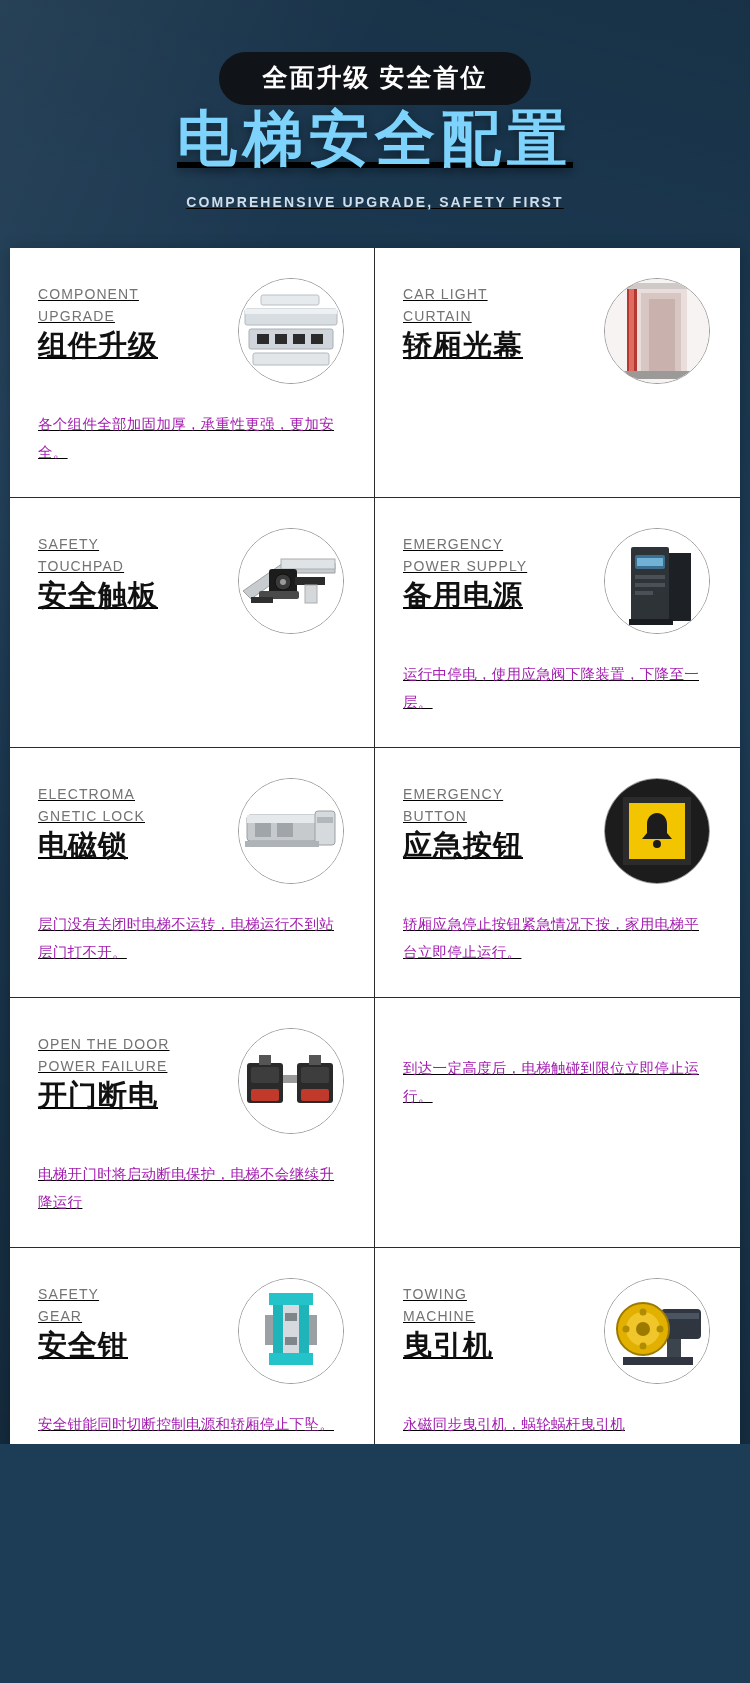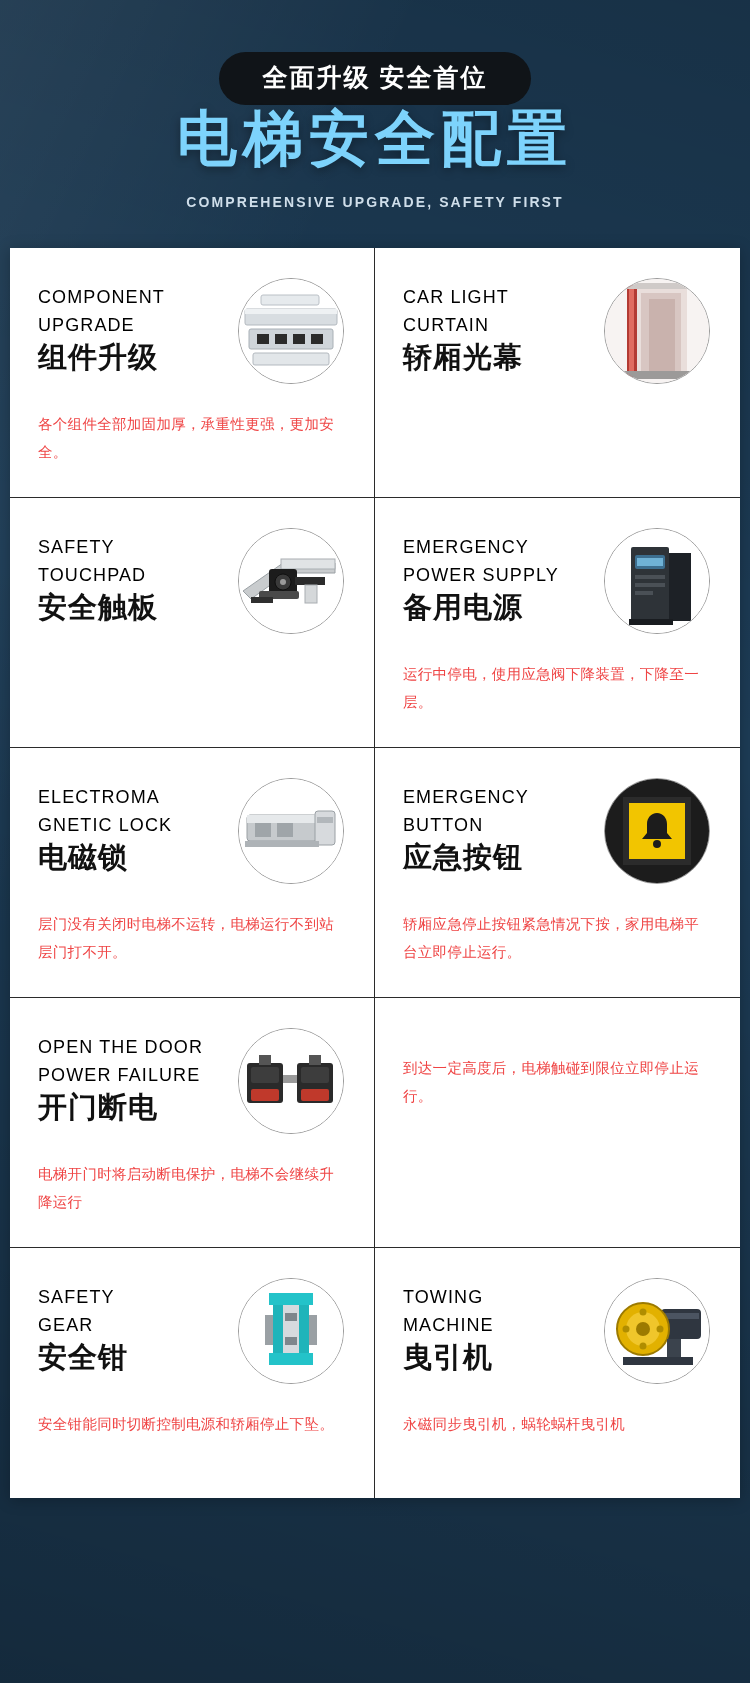--- a/index.html
+++ b/index.html
@@ -9,25 +9,26 @@
   body {
     width: 750px;
     height: 1683px;
     font-family: "Liberation Sans", sans-serif;
     background: #1d3c56;
     overflow: hidden;
   }
   .page {
     position: relative;
     width: 750px;
-    height: 1683px;
+    height: 1444px;
     background:
       radial-gradient(ellipse 700px 520px at 50% 16%, rgba(120,165,200,0.55) 0%, rgba(60,105,145,0.25) 45%, rgba(25,55,85,0.0) 75%),
       linear-gradient(160deg, #2b567a 0%, #23486a 22%, #1b3a58 46%, #173css 60%, #14304b 74%, #122a43 100%);
     overflow: hidden;
+    text-decoration: underline;
   }
   .page::before {
     content: "";
     position: absolute;
     left: 0; top: 0; right: 0; bottom: 0;
     background:
       linear-gradient(115deg, rgba(255,255,255,0.06) 0%, rgba(255,255,255,0.0) 28%),
       linear-gradient(195deg, rgba(0,0,0,0.18) 0%, rgba(0,0,0,0.0) 40%, rgba(0,0,0,0.30) 100%);
     pointer-events: none;
   }
@@ -93,38 +94,38 @@
   }
   .cell-top {
     display: flex;
     align-items: flex-start;
     justify-content: space-between;
   }
   .cell-text {
     padding-top: 6px;
   }
   .en-label {
-    font-size: 18px;
-    color: #000000;
+    font-size: 14px;
+    color: #737373;
     letter-spacing: 1.1px;
     line-height: 1.55;
     text-transform: uppercase;
   }
   .cn-title {
     margin-top: 2px;
     font-size: 29px;
     font-weight: bold;
     color: #111111;
     letter-spacing: 1px;
     line-height: 1.1;
   }
   .desc {
     margin-top: 26px;
     font-size: 14.5px;
-    color: #ef4444;
+    color: #a21caf;
     line-height: 1.95;
     letter-spacing: 0.3px;
     max-width: 305px;
   }
 
   
   .photo {
     width: 104px;
     height: 104px;
     border-radius: 50%;

